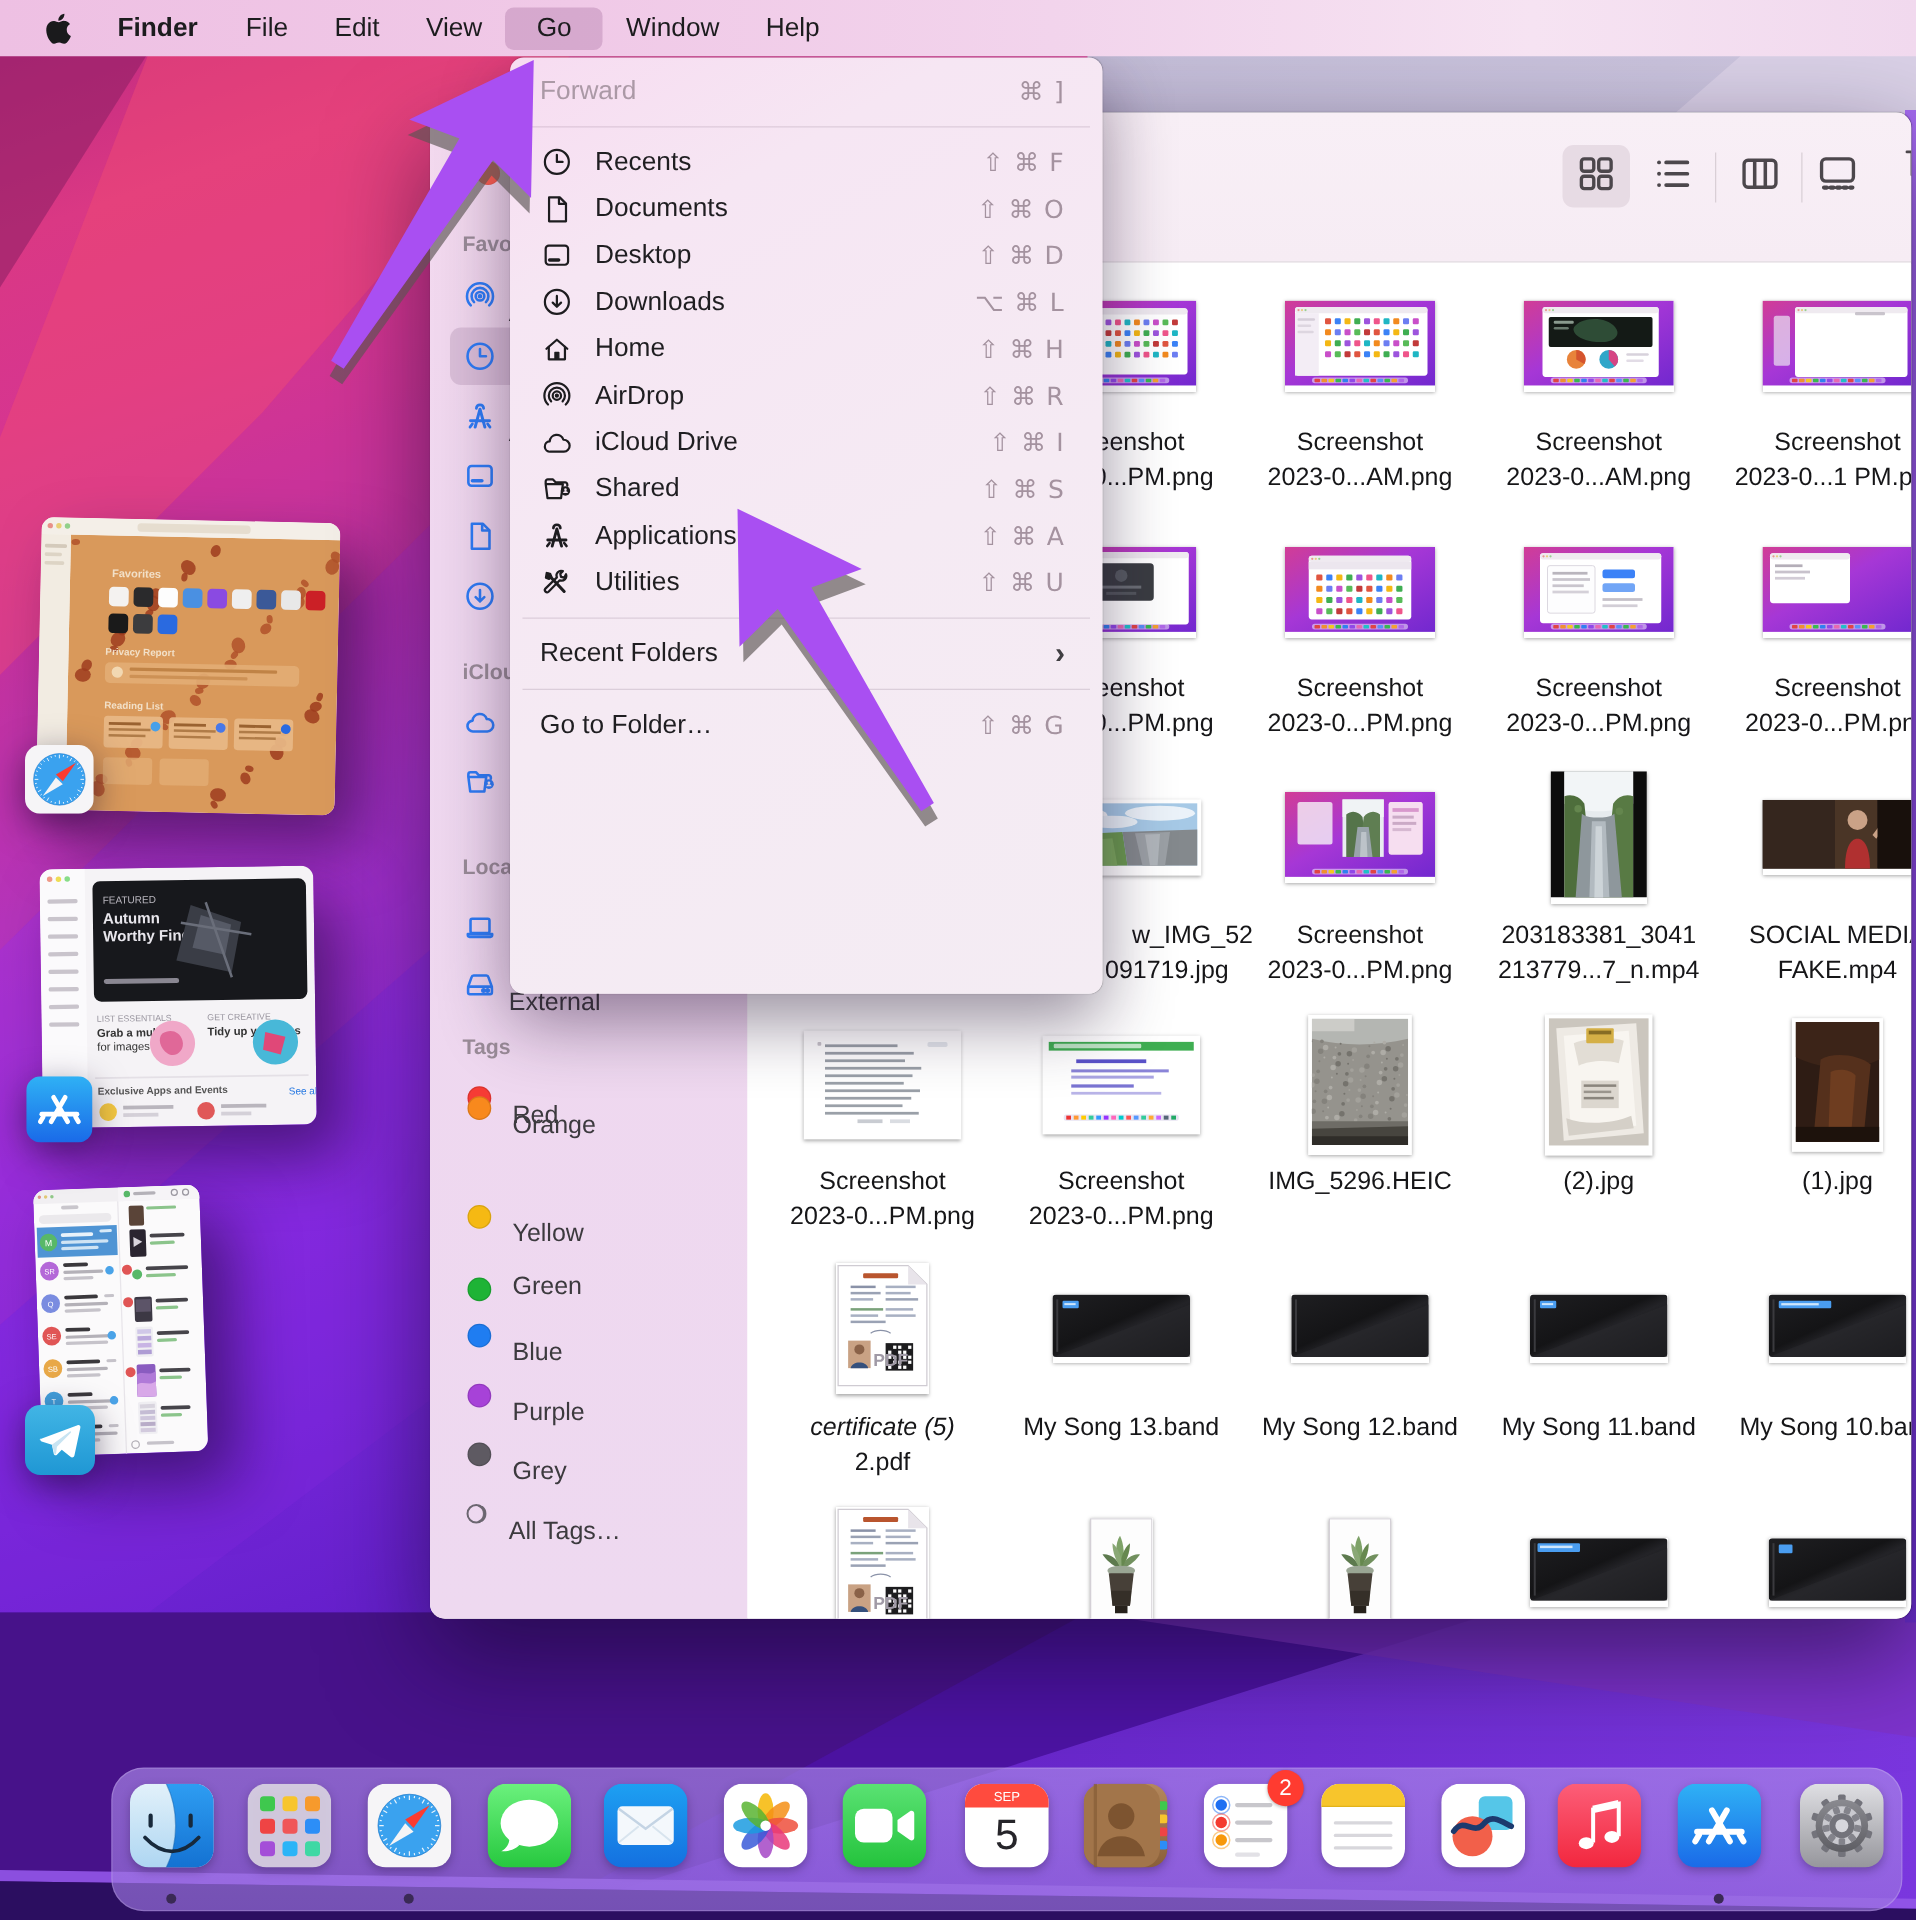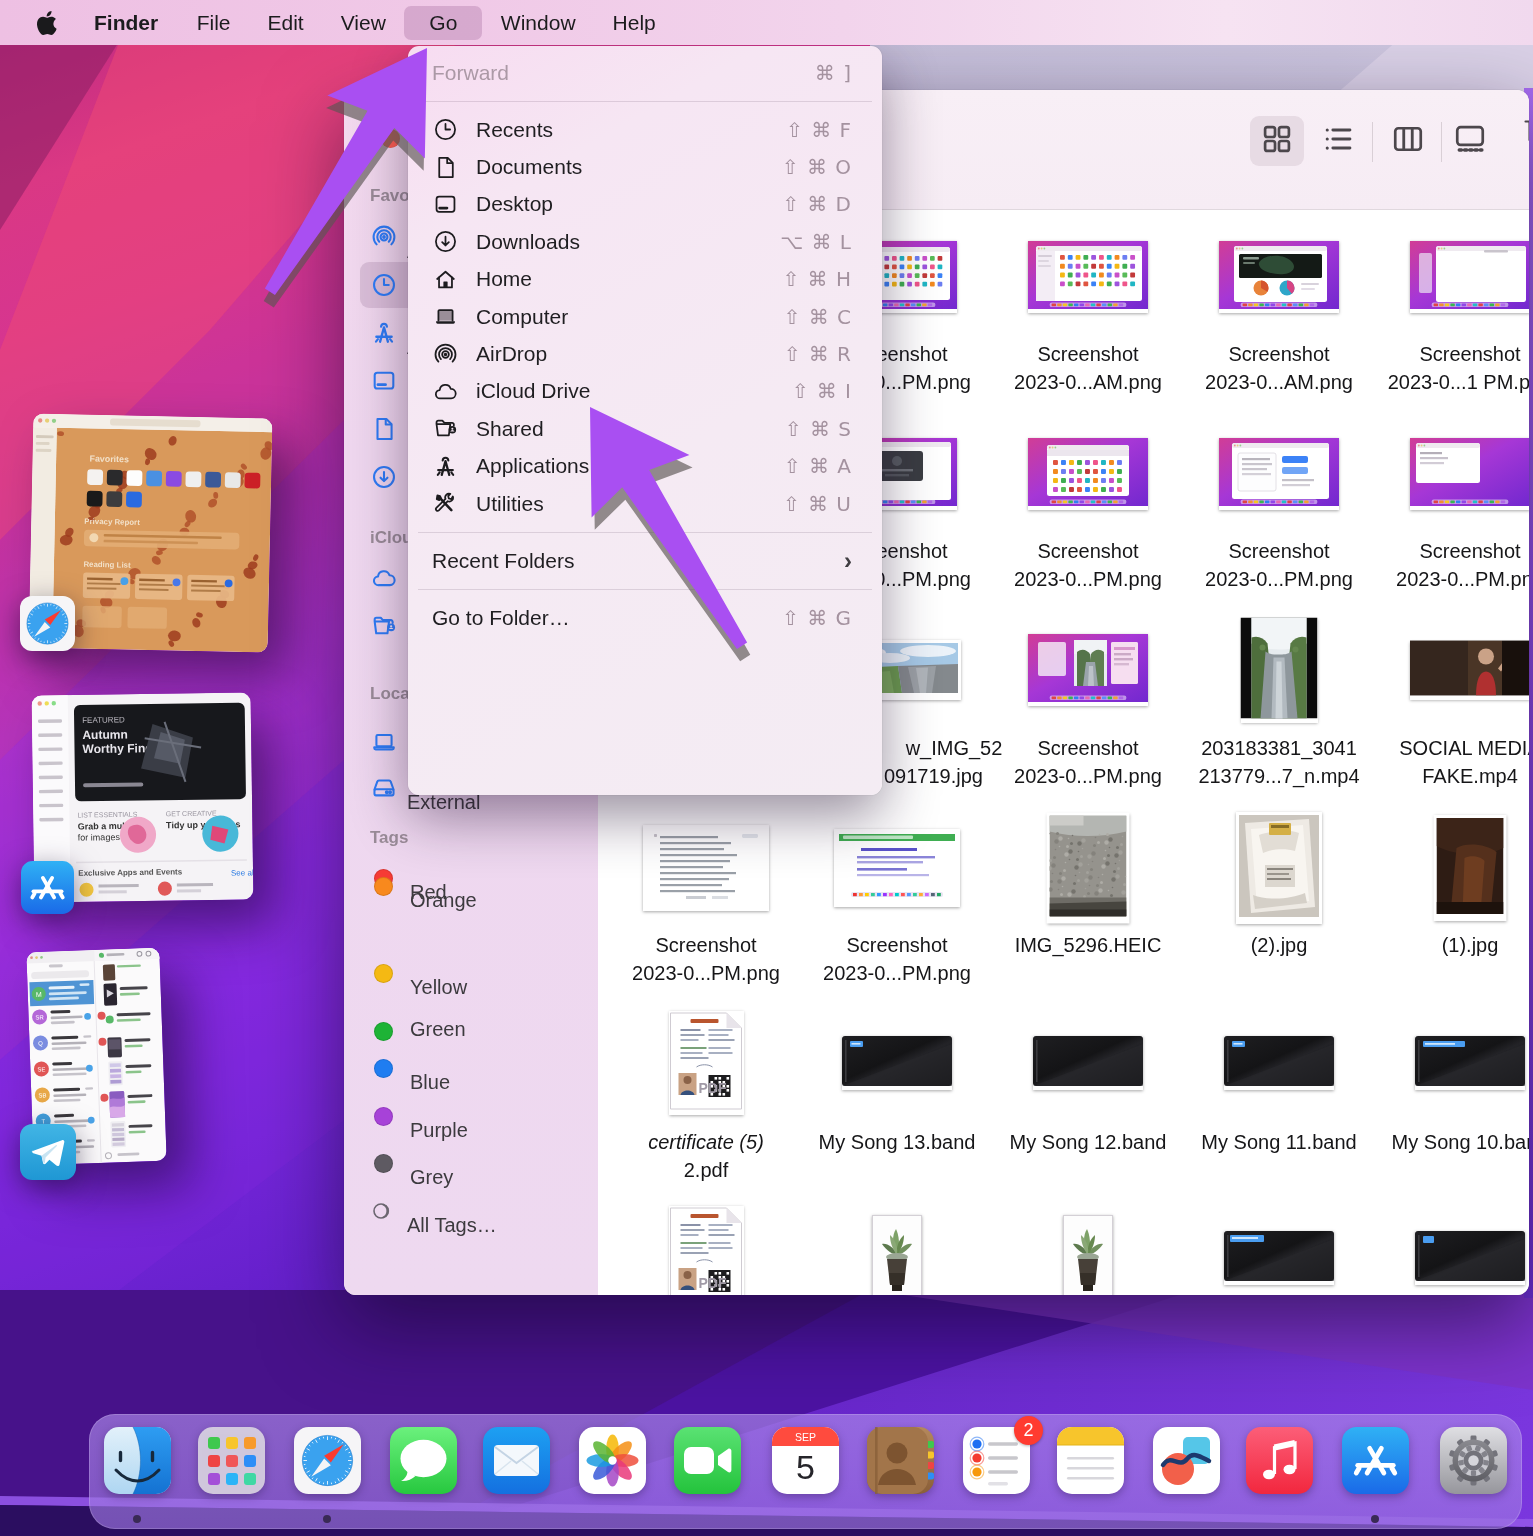--- a/index.html
+++ b/index.html
@@ -1605,32 +1605,20 @@
             <path d="M10.5 19.4v-5h3v5" fill="#1d1c1f" stroke-width="1"></path>
           </svg>
         </span>
         <span class="ilab">Home</span>
         <span class="spacer"></span>
         <span class="short">⇧ ⌘ H</span>
       </div>
       <div class="mi">
         <span class="micon">
           <svg width="25" height="25" viewBox="0 0 24 24" fill="none" stroke="#1d1c1f" stroke-width="1.7" stroke-linecap="round" stroke-linejoin="round">
-            <path d="M5.2 6h13.6v10H5.2z" fill="#9a8e98" stroke="none"></path>
-            <path d="M5.2 16V6.8a1 1 0 0 1 1-1h11.6a1 1 0 0 1 1 1V16"></path>
-            <path d="M3 16.6h18v1a1.4 1.4 0 0 1-1.4 1.4H4.4A1.4 1.4 0 0 1 3 17.6z" fill="#1d1c1f" stroke="none"></path>
-          </svg>
-        </span>
-        <span class="ilab">Computer</span>
-        <span class="spacer"></span>
-        <span class="short">⇧ ⌘ C</span>
-      </div>
-      <div class="mi">
-        <span class="micon">
-          <svg width="25" height="25" viewBox="0 0 24 24" fill="none" stroke="#1d1c1f" stroke-width="1.7" stroke-linecap="round" stroke-linejoin="round">
             <circle cx="12" cy="12" r="3.2"></circle>
             <path d="M7.6 16.4a6.2 6.2 0 1 1 8.8 0" fill="none"></path>
             <path d="M5.2 18.8a9.6 9.6 0 1 1 13.6 0" fill="none"></path>
             <circle cx="12" cy="12" r="0.8" fill="#1d1c1f"></circle>
           </svg>
         </span>
         <span class="ilab">AirDrop</span>
         <span class="spacer"></span>
         <span class="short">⇧ ⌘ R</span>
       </div>

